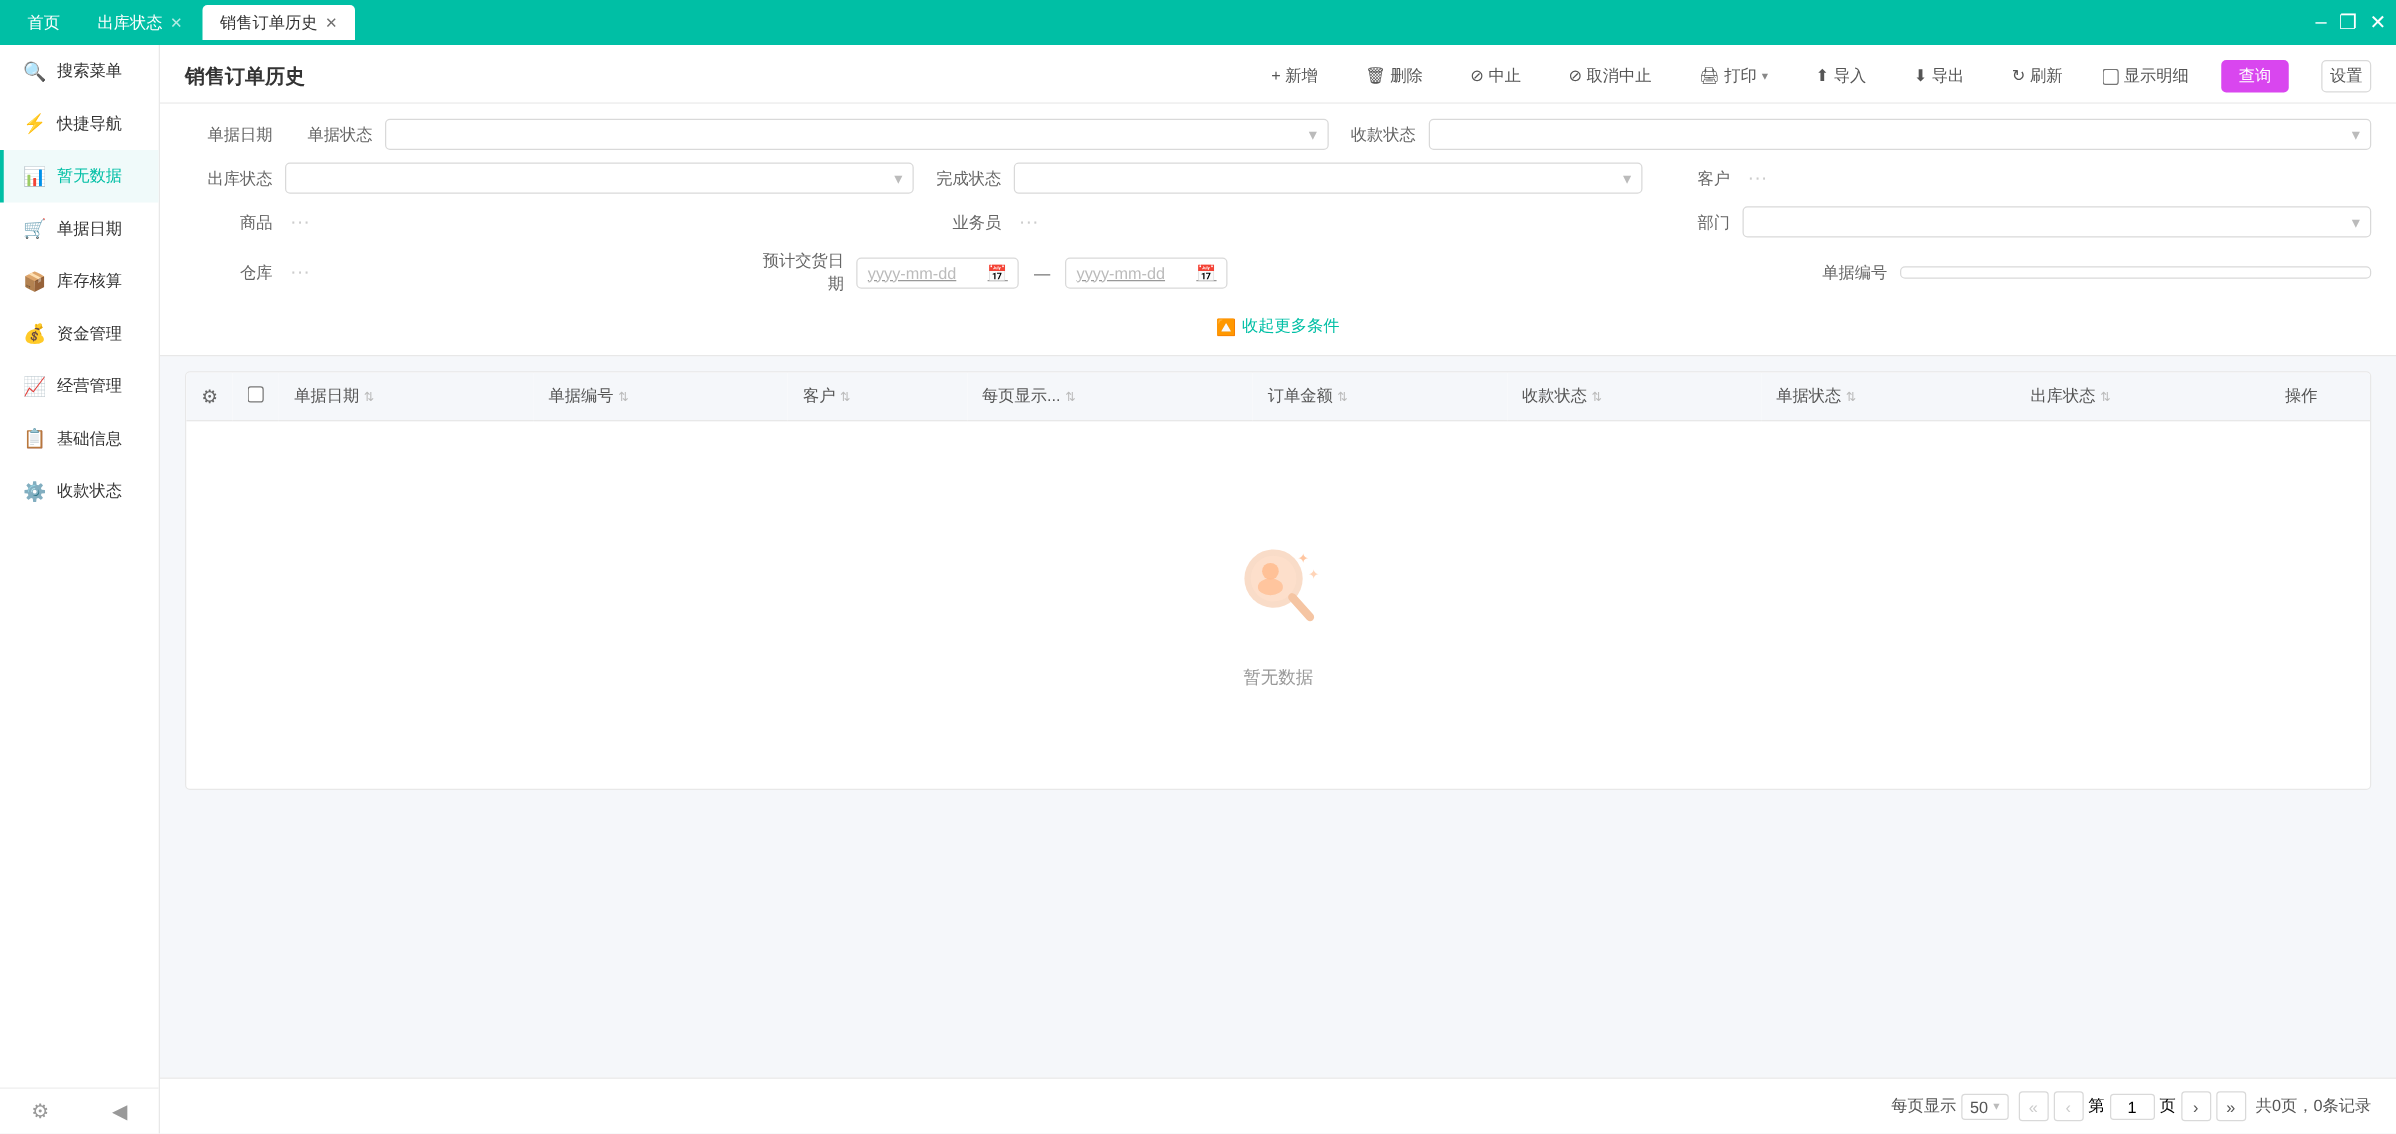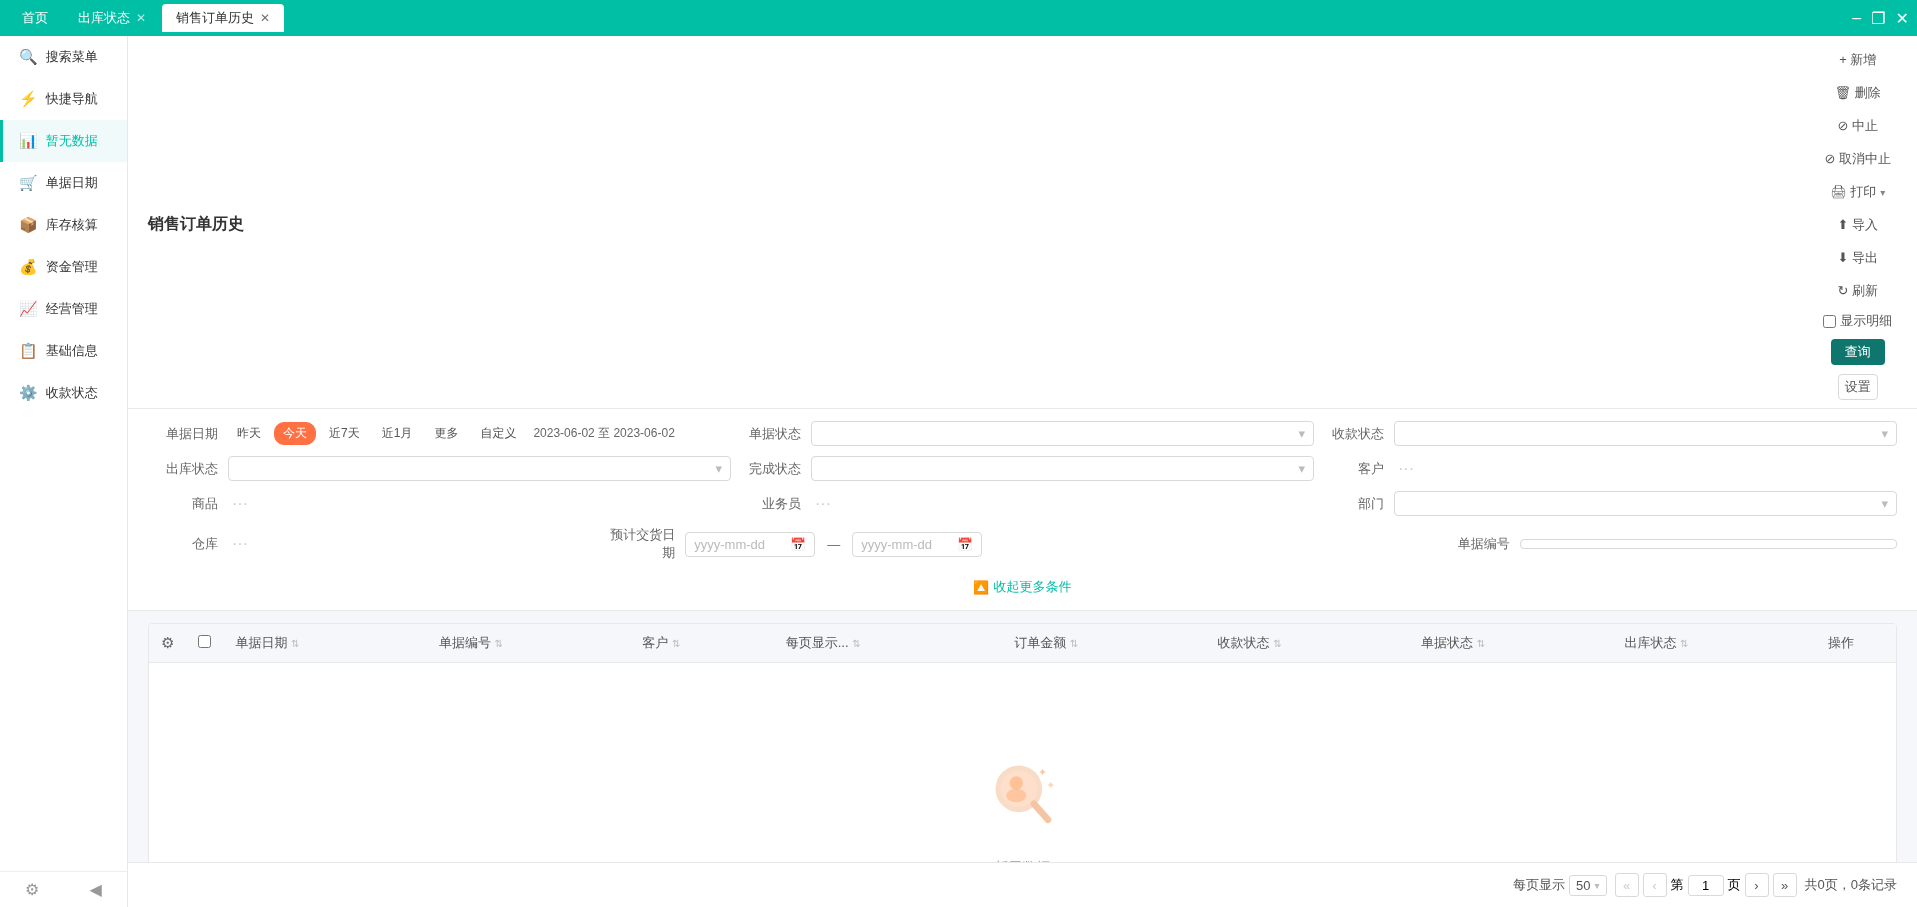--- a/index.html
+++ b/index.html
@@ -84,30 +84,30 @@
       display: flex; align-items: center; justify-content: space-between;
       padding: 12px 20px 8px 20px;
       background: #fff;
       border-bottom: 1px solid #e8e8e8;
       flex-shrink: 0;
     }
     .page-title {
       font-size: 16px; font-weight: bold; color: #333;
     }
     .toolbar {
-      display: flex; align-items: center; gap: 9px; flex-direction: column;
+      display: flex; align-items: center; gap: 26px;
     }
     .toolbar-btn {
       display: flex; align-items: center; gap: 4px;
       cursor: pointer; color: #555; font-size: 13px;
       padding: 3px 6px;
       border-radius: 3px;
     }
     .toolbar-btn.primary {
-      background: #0f766e; color: #fff; border-radius: 4px; padding: 4px 14px;
+      background: #d946ef; color: #fff; border-radius: 4px; padding: 4px 14px;
     }
     .show-detail { display: flex; align-items: center; gap: 4px; color: #555; }
     .show-detail input[type=checkbox] { cursor: pointer; }
 
     
     .filter-area {
       background: #fff;
       padding: 12px 20px;
       border-bottom: 1px solid #e8e8e8;
       flex-shrink: 0;
@@ -142,21 +142,21 @@
       padding: 4px 8px; background: #fff; cursor: pointer;
       min-width: 200px; justify-content: space-between;
       color: #999;
     }
     .filter-dots {
       color: #ccc; cursor: pointer; margin-left: 4px; font-size: 16px;
     }
     .date-input {
       border: 1px solid #d9d9d9; border-radius: 4px;
       padding: 4px 8px; color: #999; min-width: 130px;
-      display: flex; align-items: flex-end; justify-content: space-between;
+      display: flex; align-items: flex-end; justify-content: space-between; text-decoration: underline;
     }
     .date-dash { padding: 0 6px; color: #666; }
     .collapse-row {
       display: flex; justify-content: center; padding: 6px 0 2px 0;
     }
     .collapse-btn {
       color: #00bfa5; cursor: pointer; font-size: 13px; display: flex; align-items: center; gap: 4px;
     }
 
     
@@ -325,31 +325,20 @@
         <div class="toolbar-btn" style="border:1px solid #d9d9d9; border-radius:4px;">
           <span>设置</span>
         </div>
       </div>
     </div>
 
     <div class="filter-area">
 
       <div class="filter-row">
         <span class="filter-label">单据日期</span>
-        <div class="filter-control">
-          <div class="date-buttons">
-            <span class="date-btn">昨天</span>
-            <span class="date-btn active">今天</span>
-            <span class="date-btn">近7天</span>
-            <span class="date-btn">近1月</span>
-            <span class="date-btn">更多</span>
-            <span class="date-btn">自定义</span>
-          </div>
-          <span class="date-range">2023-06-02 至 2023-06-02</span>
-        </div>
         <span style="width:80px;text-align:right;padding-right:10px;color:#666;flex-shrink:0;">单据状态</span>
         <div style="flex:1;">
           <div class="filter-select">
             <span></span>
             <span style="color:#bbb;">▾</span>
           </div>
         </div>
         <span style="width:80px;text-align:right;padding-right:10px;color:#666;flex-shrink:0;">收款状态</span>
         <div style="flex:1;">
           <div class="filter-select">

